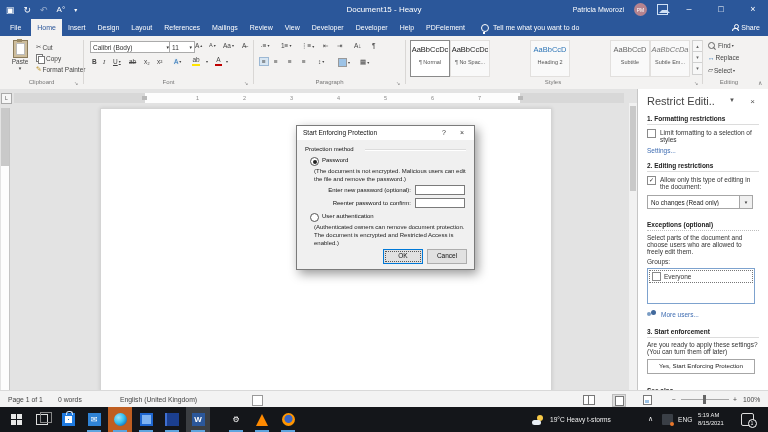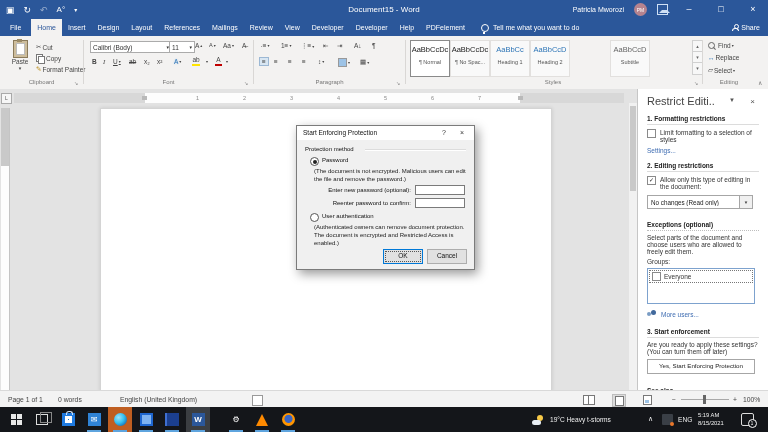--- a/index.html
+++ b/index.html
@@ -156,21 +156,21 @@
 <div class="screen">
 
   <div class="titlebar">
     <div class="qat">
       <span>▣</span>
       <span>↻</span>
       <span style="opacity:.5">↶</span>
       <span style="font-size:8px">A°</span>
       <span style="font-size:6px">▾</span>
     </div>
-    <div class="win-title">Document15 - Word</div>
+    <div class="win-title">Document15 - Heavy</div>
     <div class="tb-right">
       <span class="uname">Patricia Mworozi</span>
       <span class="avatar">PM</span>
       <span class="rdo"></span>
       <span class="winbtn">–</span>
       <span class="winbtn">□</span>
       <span class="winbtn">×</span>
     </div>
   </div>
 
@@ -338,31 +338,31 @@
     <div class="vsep" style="left:405px"></div>
 
     <div class="stcard sel" style="left:410px">
       <div class="stprev">AaBbCcDc</div>
       <div class="stname">¶ Normal</div>
     </div>
     <div class="stcard" style="left:450px">
       <div class="stprev">AaBbCcDc</div>
       <div class="stname">¶ No Spac...</div>
     </div>
-    <div class="stcard" style="left:490px">
-      <div class="stprev" style="color:#2e75b6">AaBbCc</div>
-      <div class="stname">Heading 1</div>
-    </div>
     <div class="stcard" style="left:530px">
       <div class="stprev" style="color:#2e75b6">AaBbCcD</div>
       <div class="stname">Heading 2</div>
     </div>
     <div class="stcard" style="left:610px">
       <div class="stprev" style="color:#666">AaBbCcD</div>
       <div class="stname">Subtitle</div>
+    </div>
+    <div class="stcard" style="left:650px">
+      <div class="stprev" style="font-style:italic;color:#777">AaBbCcDa</div>
+      <div class="stname">Subtle Em...</div>
     </div>
     <div class="scrbtn" style="top:4px">▴</div>
     <div class="scrbtn" style="top:15px">▾</div>
     <div class="scrbtn" style="top:26px">▾</div>
     <div class="grp-label" style="left:406px;width:294px">Styles</div>
     <div class="launcher" style="left:694px">↘</div>
     <div class="vsep" style="left:702px"></div>
 
     <div class="ric" style="left:708px;top:6px">
       <span class="mag"></span>

